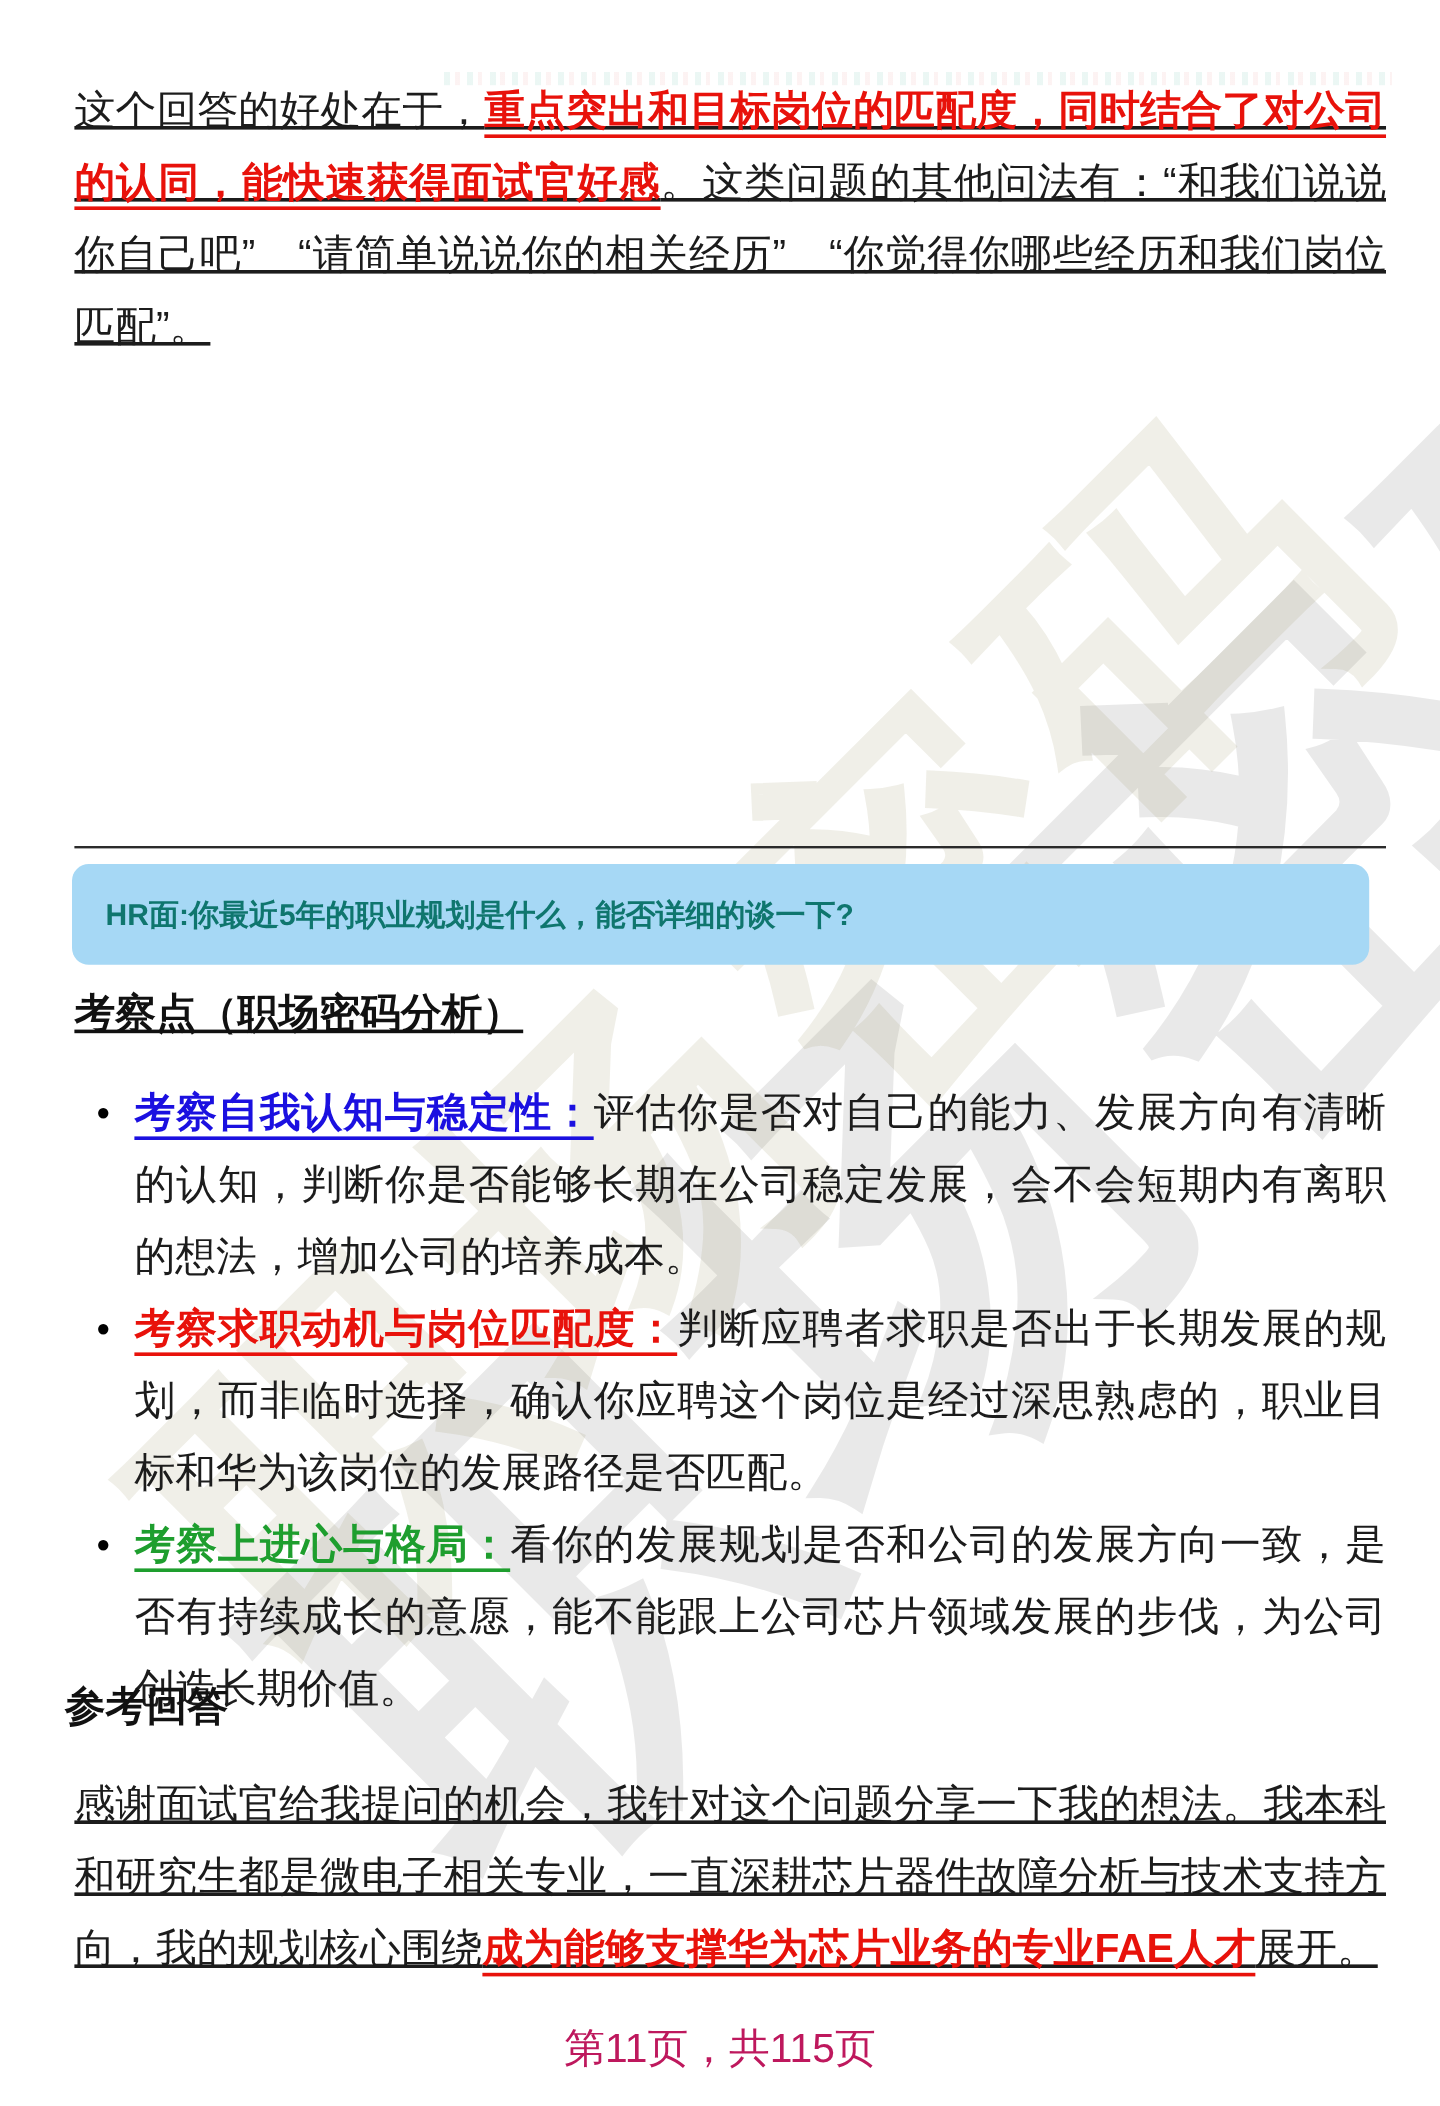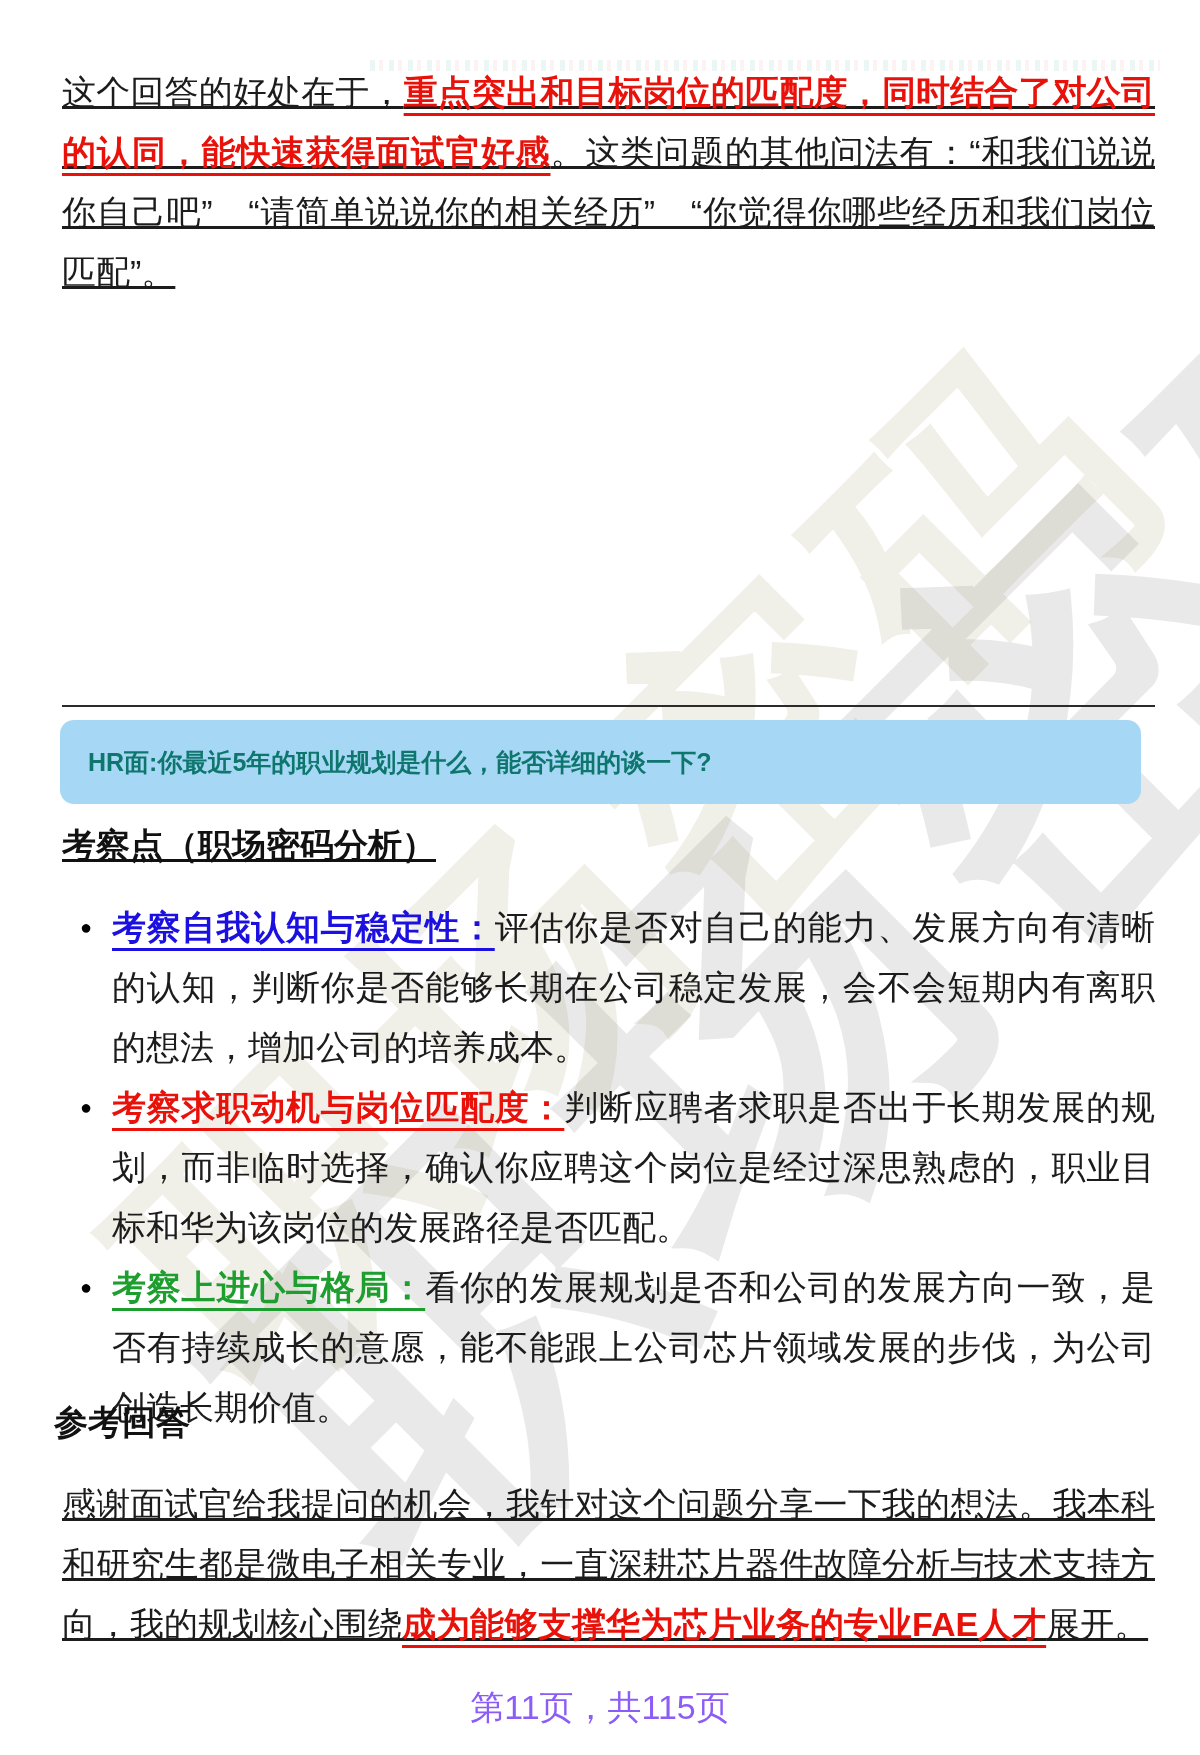--- a/index.html
+++ b/index.html
@@ -64,21 +64,21 @@
   }
   #bullet-list li::before{
     content:"●";
     position:absolute;left:18px;top:0;
     font-size:20px;line-height:60px;color:#000;
   }
   #answer-heading{top:1392px;left:54px;}
   #answer-block{top:1474px;left:62px;width:1093px;}
   #footer{
     top:1677px;left:0;width:1200px;
-    font-size:34px;line-height:60px;color:#8b5cf6;
+    font-size:34px;line-height:60px;color:#be185d;
     text-align:center;
   }
 </style>
 </head>
 <body>
 
 <div class="page">
 
   <div class="wm" id="wm-main">职场密码</div>
   <div class="wm" id="wm-khaki">职场密码</div>

